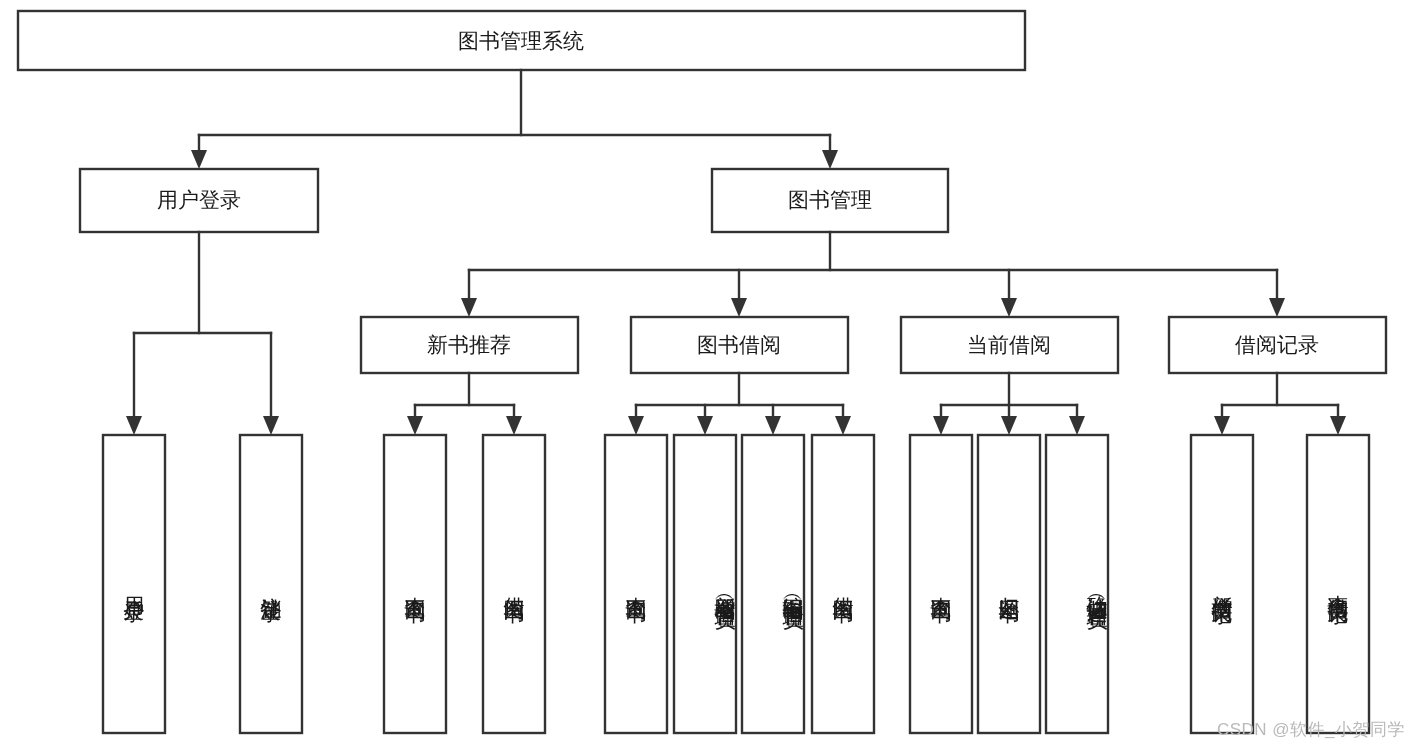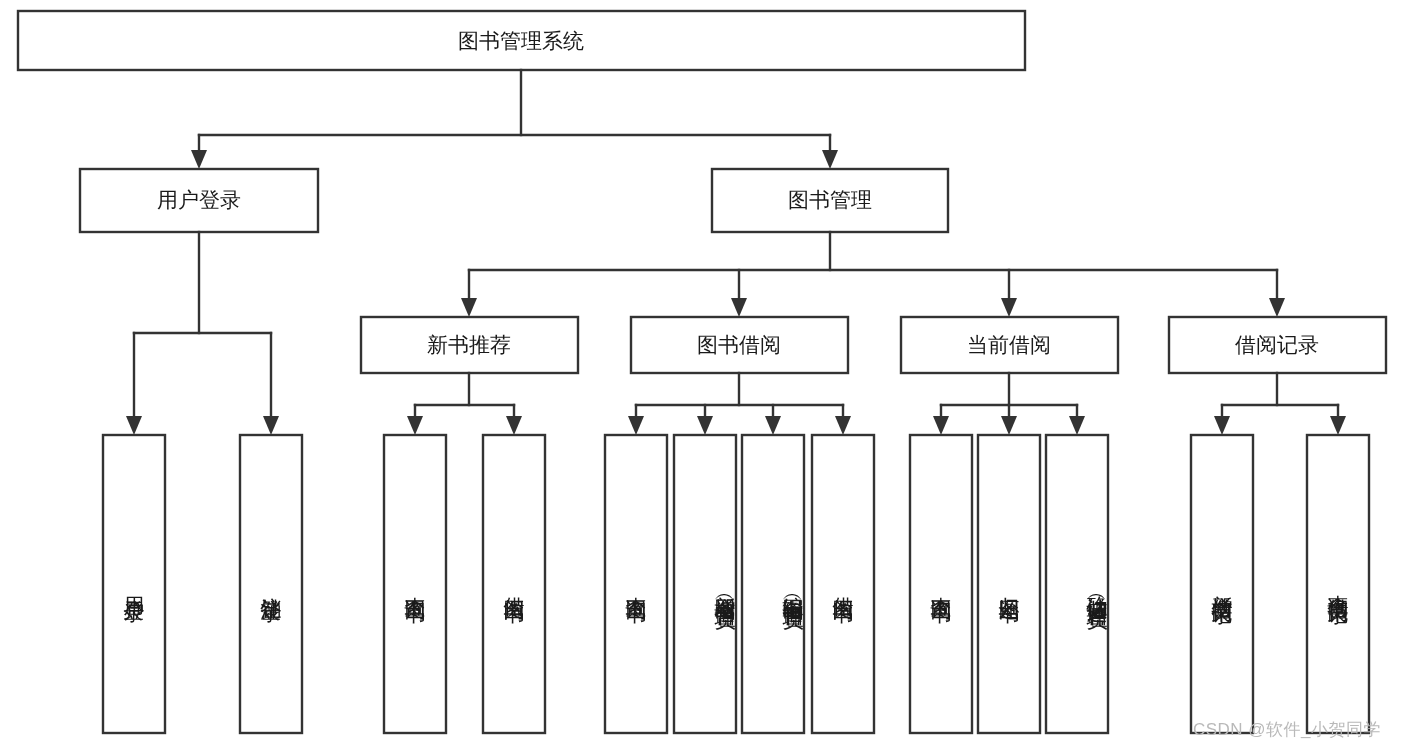--- a/index.html
+++ b/index.html
@@ -56,21 +56,21 @@
     writing-mode: vertical-rl;
     text-orientation: upright;
     line-height: 1.05;
     letter-spacing: 2px;
     white-space: nowrap;
     text-align: left;
     pointer-events: none;
   }
   .watermark {
     position: absolute;
-    right: 24px;
+    right: 0;
     bottom: 6px;
     font-family: "Liberation Sans", "DejaVu Sans", sans-serif;
     font-size: 17px;
     color: #b9b9b9;
     letter-spacing: 0.5px;
     white-space: nowrap;
   }
 </style>
 </head>
 <body>

